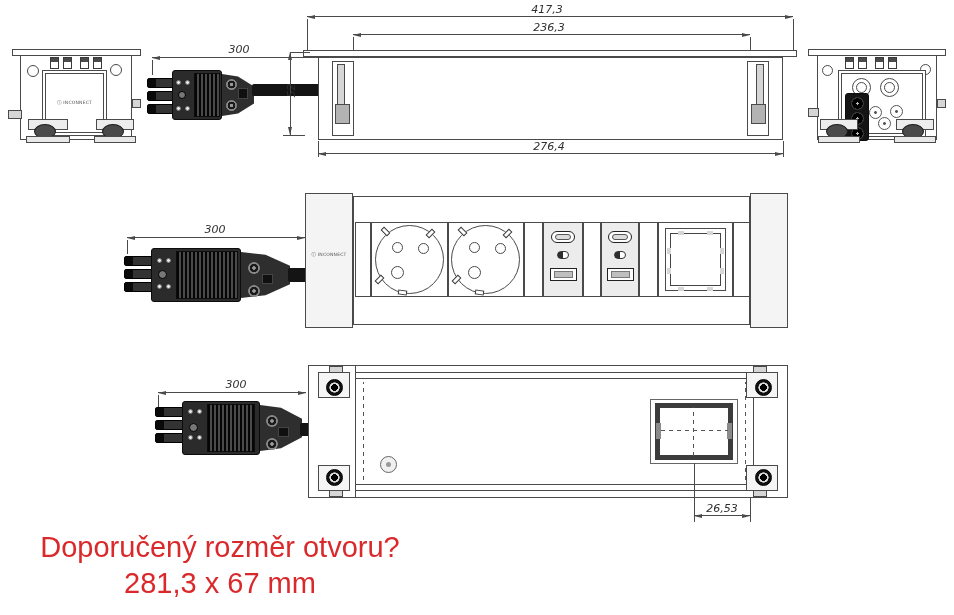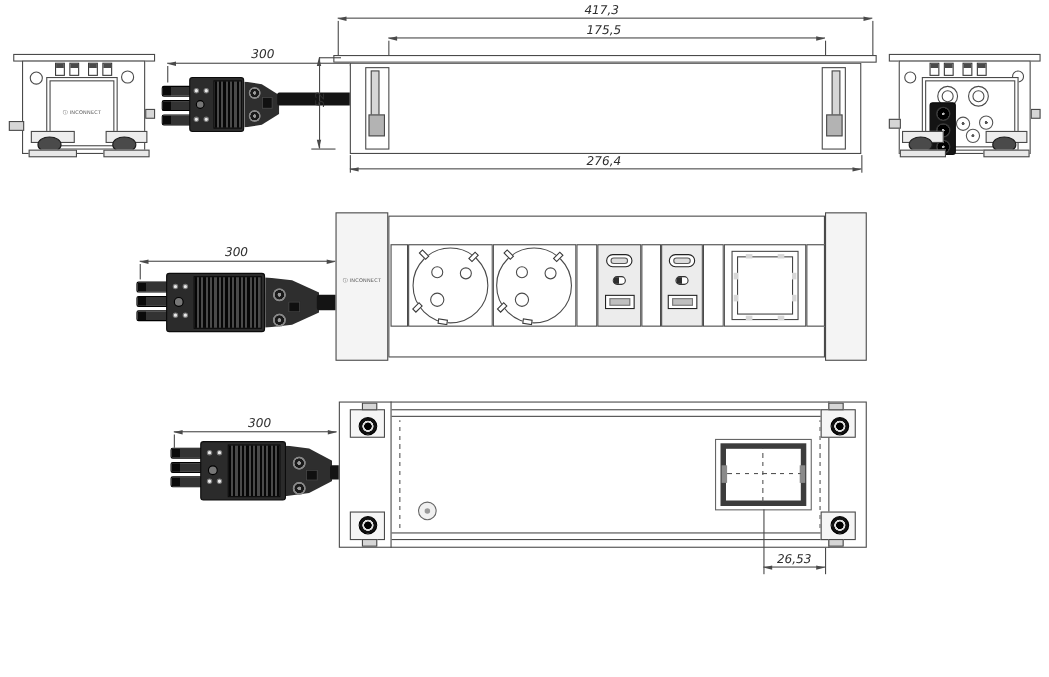--- a/index.html
+++ b/index.html
@@ -90,21 +90,21 @@
     <div class="aL" style="left:307px;top:14.5px;"></div>
       <div class="aR" style="left:785px;top:14.5px;"></div>
     <div class="ln" style="left:307px;top:19px;width:1px;height:31px;"></div>
     <div class="ln" style="left:793px;top:19px;width:1px;height:31px;"></div>
     <div class="dim" style="left:519px;top:3px;width:56px;">417,3</div>
     <div class="ln" style="left:353px;top:34px;width:397px;height:1px;"></div>
     <div class="aL" style="left:353px;top:32.5px;"></div>
       <div class="aR" style="left:742px;top:32.5px;"></div>
     <div class="ln" style="left:353px;top:37px;width:1px;height:17px;"></div>
     <div class="ln" style="left:750px;top:37px;width:1px;height:17px;"></div>
-    <div class="dim" style="left:517px;top:21px;width:64px;">175,5</div>
+    <div class="dim" style="left:517px;top:21px;width:64px;">236,3</div>
     <div class="bx" style="left:303px;top:50px;width:494px;height:7px;"></div>
     <div class="bx" style="left:318px;top:57px;width:465px;height:83px;"></div>
     <div class="bx" style="left:332px;top:61px;width:22px;height:75px;"></div>
     <div class="bx gy" style="left:337px;top:64px;width:8px;height:48px;"></div>
     <div class="bx" style="left:335px;top:104px;width:15px;height:20px;background:#b3b3b3;"></div>
     <div class="bx" style="left:747px;top:61px;width:22px;height:75px;"></div>
     <div class="bx gy" style="left:756px;top:64px;width:8px;height:48px;"></div>
     <div class="bx" style="left:751px;top:104px;width:15px;height:20px;background:#b3b3b3;"></div>
     <div class="ln" style="left:290px;top:52px;width:1px;height:83px;"></div>
     <div class="aU" style="left:288px;top:52px;"></div>
@@ -283,15 +283,17 @@
     <div class="dash-v" style="left:693px;top:407px;height:49px;"></div>
     <div class="ln" style="left:694px;top:463px;width:1px;height:59px;"></div>
     <div class="ln" style="left:750px;top:498px;width:1px;height:24px;"></div>
     <div class="ln" style="left:694px;top:515px;width:56px;height:1px;"></div>
     <div class="aL" style="left:694px;top:513.5px;"></div>
       <div class="aR" style="left:742px;top:513.5px;"></div>
     <div class="dim" style="left:698px;top:502px;width:48px;">26,53</div>
   </div>
 
   <div class="caption" style="color: rgb(217, 41, 43);">
+    <div>Doporučený rozměr otvoru?</div>
+    <div>281,3 x 67 mm</div>
   </div>
 
 </div>
 
 </body></html>

